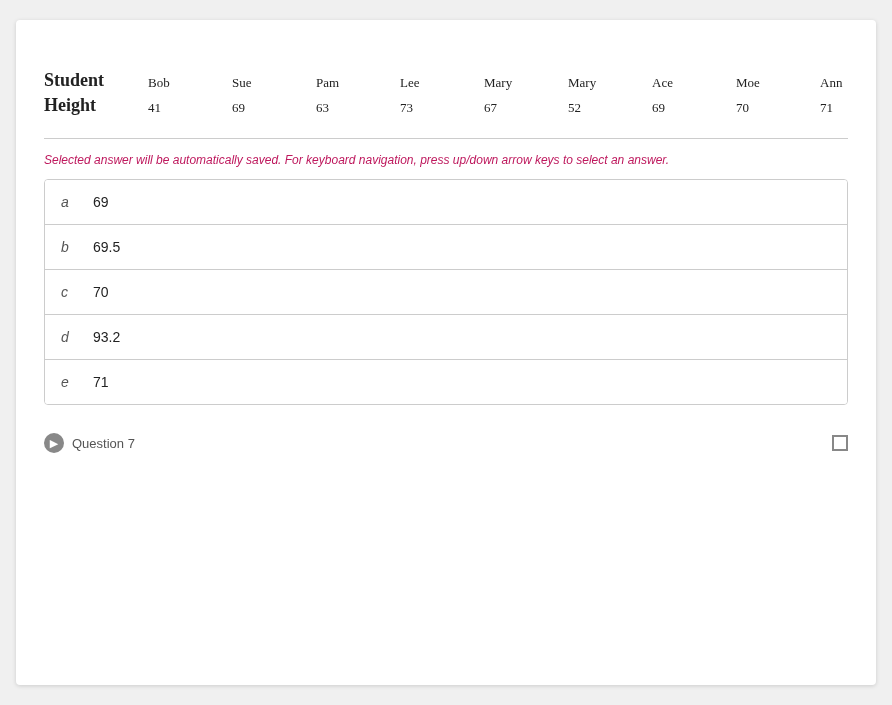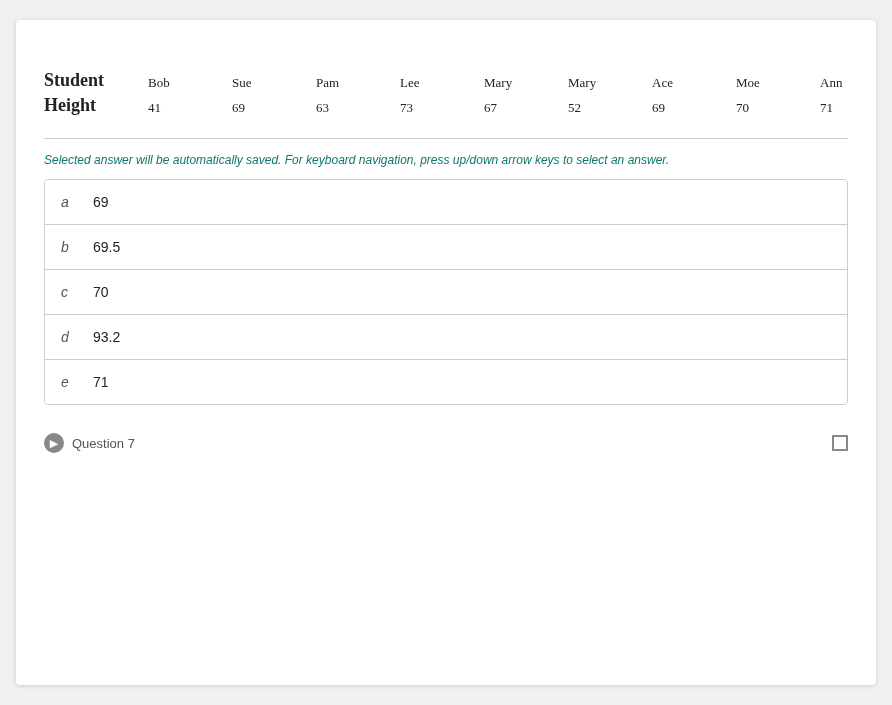--- a/index.html
+++ b/index.html
@@ -63,21 +63,21 @@
     }
 
     .divider-line {
       border: none;
       border-top: 1px solid #ccc;
       margin: 8px 0 14px 0;
     }
 
     .auto-save-text {
       font-size: 12px;
-      color: #0f766e;
+      color: #be185d;
       margin-bottom: 12px;
       font-style: italic;
     }
 
     .answer-options {
       display: flex;
       flex-direction: column;
       gap: 0;
       border: 1px solid #ccc;
       border-radius: 4px;

